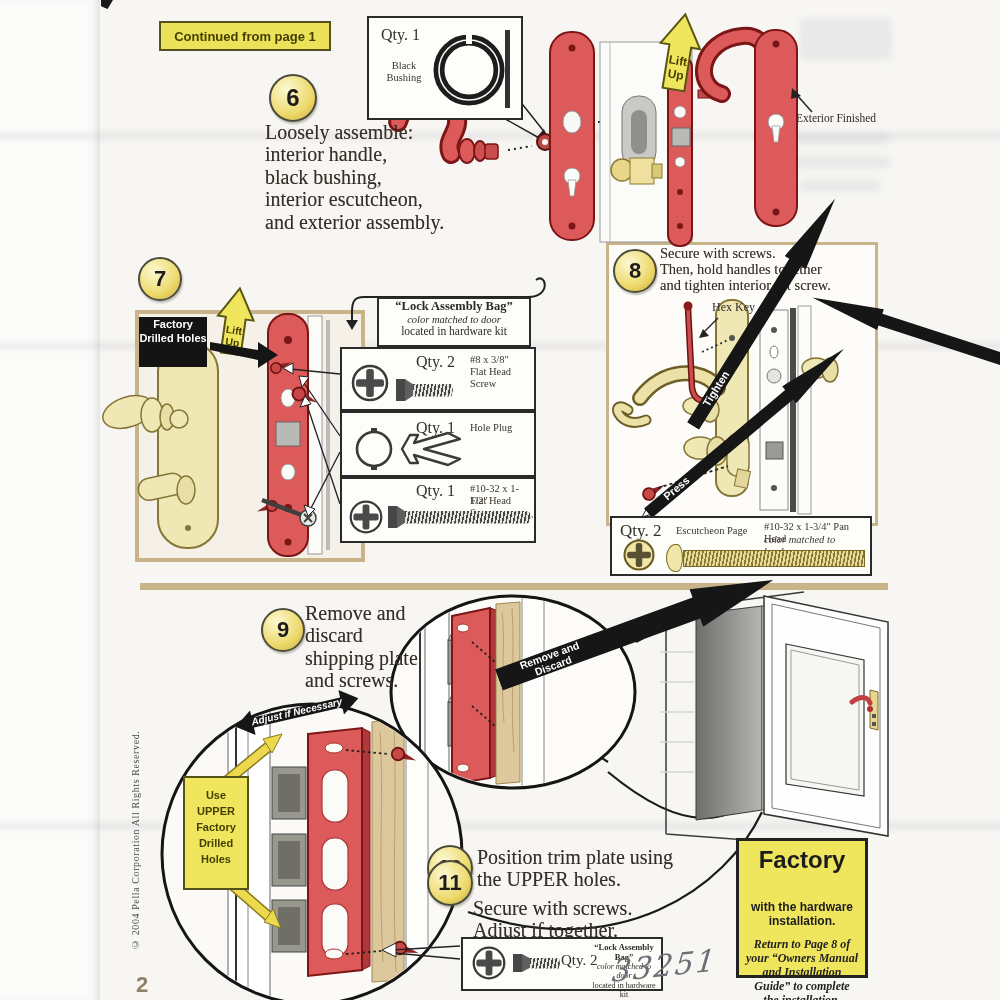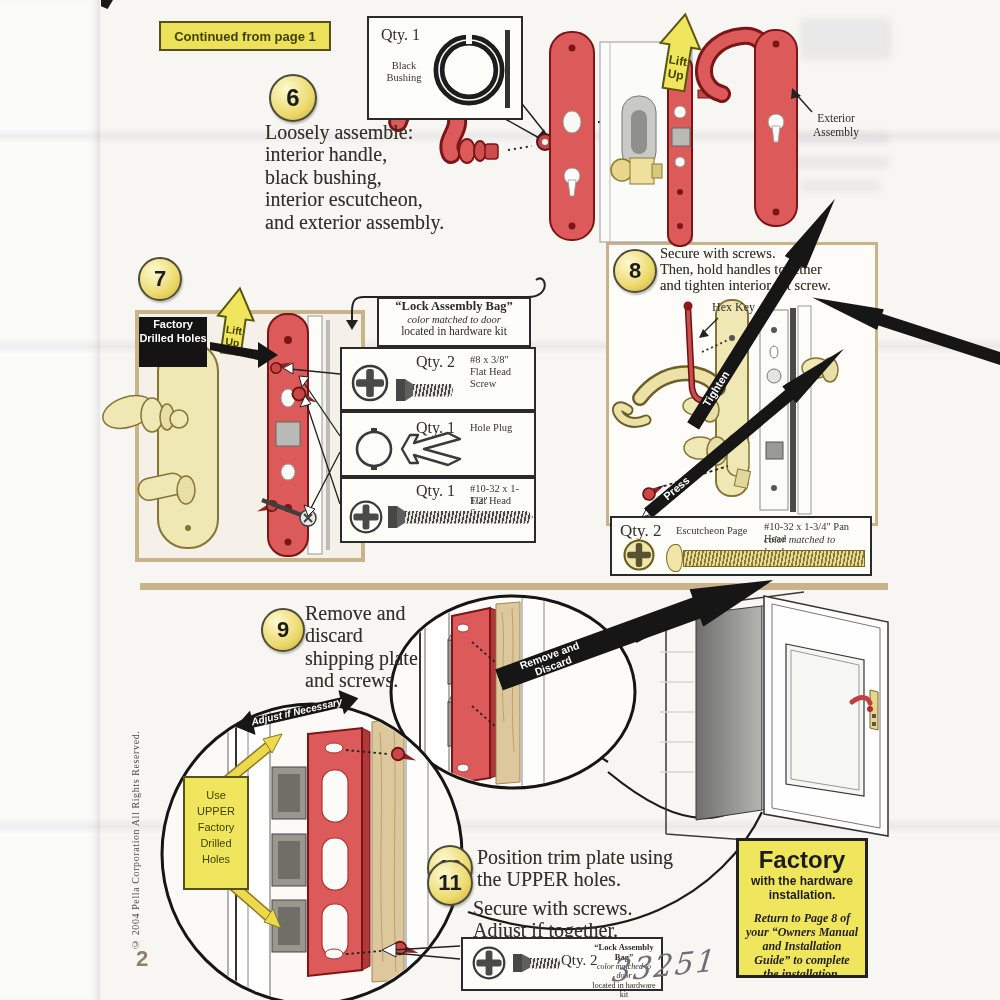--- a/index.html
+++ b/index.html
@@ -5,39 +5,39 @@
   html,body{margin:0;padding:0;}
   .page{position:relative;width:1000px;height:1000px;background:#f7f6f3;overflow:hidden;
         font-family:"Liberation Serif",serif;color:#2e2a25;}
   .abs{position:absolute;}
   .z1{z-index:1}.z2{z-index:2}.z3{z-index:3}
   .leftstrip{left:0;top:0;width:100px;height:1000px;background:#fbfbfa;
              box-shadow:inset -8px 0 10px -6px rgba(120,120,135,.25);}
   .fold{left:0;width:100%;height:16px;background:linear-gradient(180deg,rgba(255,255,255,0),rgba(120,120,135,.10),rgba(255,255,255,0));}
   .bleed{position:absolute;background:#b9bcc8;opacity:.22;filter:blur(3px);border-radius:4px;z-index:1;}
   .serif{font-family:"Liberation Serif",serif;}
-  .sans{font-family:"Liberation Sans",sans-serif;}
+  .sans{font-family:"Liberation Sans",sans-serif;margin-top:26px;}
   .badge{background:#ece259;border:2px solid #55511c;color:#454000;font-family:"Liberation Sans",sans-serif;
          font-weight:bold;font-size:13px;display:flex;align-items:center;justify-content:center;margin-left:32px;}
   .stepnum{border-radius:50%;background:radial-gradient(circle at 35% 30%,#fdf9d2,#ecd96a 62%,#c8a93c);
            border:2px solid #4c4c3c;display:flex;align-items:center;justify-content:center;
            font-family:"Liberation Sans",sans-serif;font-weight:bold;color:#1c1c1c;box-shadow:1px 2px 2px rgba(80,80,60,.35);}
   .bodytext{font-size:20px;line-height:1.12;color:#33302a;text-shadow:0 0 .4px rgba(70,60,45,.45);}
   .qtybox{background:#fdfdf9;border:2px solid #2a2a2a;}
   .qty{font-size:16px;color:#33302a;}
   .small{font-size:10.5px;line-height:1.15;color:#3a362e;}
   .blkarrow{background:#161616;color:#fff;font-family:"Liberation Sans",sans-serif;font-weight:bold;
             display:flex;align-items:center;justify-content:center;text-align:center;line-height:1.05;}
   .ar-right{clip-path:polygon(0 22%,72% 22%,72% 0,100% 50%,72% 100%,72% 78%,0 78%);padding-right:18%;}
   .ar-left{clip-path:polygon(100% 22%,28% 22%,28% 0,0 50%,28% 100%,28% 78%,100% 78%);padding-left:18%;}
   .ar-dbl{clip-path:polygon(0 50%,14% 0,14% 30%,86% 30%,86% 0,100% 50%,86% 100%,86% 70%,14% 70%,14% 100%);}
   .blklabel{background:#141414;color:#fff;font-family:"Liberation Sans",sans-serif;font-weight:bold;
             text-align:center;}
   .yellowbox{background:#f0e65e;border:2px solid #55511c;color:#454000;font-family:"Liberation Sans",sans-serif;
-             font-weight:normal;text-align:center;}
+             font-weight:bold;text-align:center;}
   .frame-tan{border:4px solid #c9b389;background:#f5f1e8;}
   .fh-head{width:9px;height:22px;background:#474747;flex:none;}
   .fh-cone{width:8px;height:22px;background:#5f5f5f;clip-path:polygon(0 0,100% 24%,100% 76%,0 100%);flex:none;}
   .thread{height:13px;background:repeating-linear-gradient(100deg,#474747 0 1.6px,#e7e6e0 1.6px 3.6px);
           clip-path:polygon(0 0,96% 0,100% 50%,96% 100%,0 100%);align-self:center;}
   .thread-y{height:15px;border:1px solid #7a6a20;background:repeating-linear-gradient(100deg,#8a7a3a 0 1.6px,#e8dc96 1.6px 3.6px);align-self:center;}
   .pan-head{width:15px;height:26px;background:#efe6a8;border:1.5px solid #7a6a20;border-radius:55% 35% 35% 55%/50% 50% 50% 50%;flex:none;}
   .screwrow{display:flex;align-items:center;}
   .italic{font-style:italic;}
   .vtext{writing-mode:vertical-rl;transform:rotate(180deg);font-size:10px;color:#4a4a4a;letter-spacing:.6px;}
@@ -330,21 +330,21 @@
   <div class="abs z3 qtybox" style="left:367px;top:16px;width:152px;height:100px">
     <div class="abs qty" style="left:12px;top:8px">Qty. 1</div>
     <div class="abs small" style="left:6px;top:42px;width:58px;text-align:center">Black Bushing</div>
     <svg class="abs" style="left:60px;top:8px" width="88" height="86" viewBox="0 0 88 86">
       <circle cx="40" cy="44" r="30" fill="none" stroke="#1d1d1d" stroke-width="11"></circle>
       <circle cx="40" cy="44" r="30" fill="none" stroke="#f8f8f6" stroke-width="1.6"></circle>
       <rect x="37" y="8" width="6" height="10" fill="#fdfdf9"></rect>
       <rect x="76" y="4" width="5" height="78" fill="#333"></rect>
     </svg>
   </div>
-  <div class="abs z3 serif" style="left:795px;top:112px;width:82px;font-size:11.5px;text-align:center;line-height:1.2">Exterior Assembly</div>
+  <div class="abs z3 serif" style="left:795px;top:112px;width:82px;font-size:11.5px;text-align:center;line-height:1.2">Exterior Finished</div>
 
   <div class="abs z3 stepnum" style="left:138px;top:257px;width:40px;height:40px;font-size:22px">
       <span>7</span>
     </div>
   <div class="abs z3 blklabel" style="left:139px;top:317px;width:68px;height:50px;font-size:11px;line-height:1.3;">Factory Drilled Holes</div>
   <div class="abs z3 qtybox" style="left:377px;top:297px;width:150px;height:46px;text-align:center">
     <div style="font-size:12.5px;font-weight:bold">“Lock Assembly Bag”</div>
     <div class="italic" style="font-size:10.5px">color matched to door</div>
     <div style="font-size:11.5px">located in hardware kit</div>
   </div>

